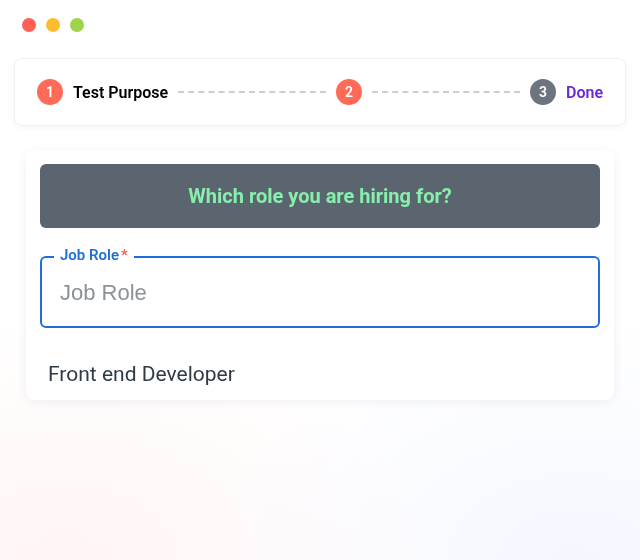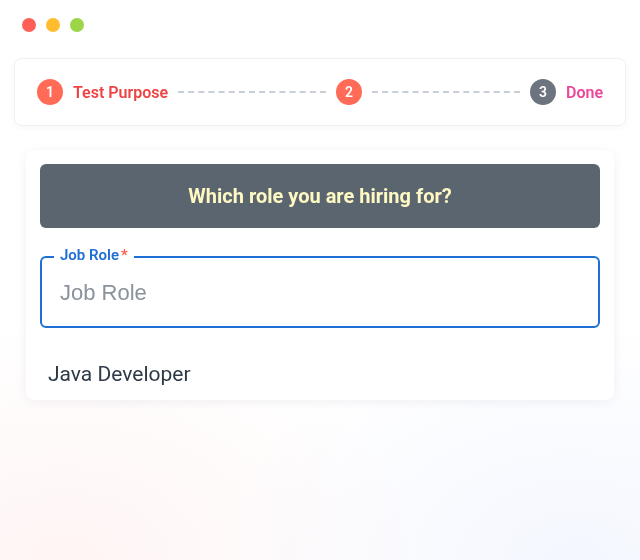--- a/index.html
+++ b/index.html
@@ -46,40 +46,40 @@
     gap: 10px;
     flex-shrink: 0;
   }
   .step-circle {
     width: 26px; height: 26px; border-radius: 50%;
     display: flex; align-items: center; justify-content: center;
     color: #fff; font-weight: 600; font-size: 14px;
   }
   .step-active  .step-circle { background: #ff6b57; }
   .step-done    .step-circle { background: #6c747f; }
-  .step-active .step-label { color: #ef4444; font-weight: 600; }
-  .step-done   .step-label { color: #ec4899; font-weight: 600; }
+  .step-active .step-label { color: #000000; font-weight: 600; }
+  .step-done   .step-label { color: #6d28d9; font-weight: 600; }
   .step-label { font-size: 16px; }
   .step-connector {
     flex: 1;
     border-top: 2px dashed #c8ced6;
     height: 0;
   }
 
   .card {
     margin: 24px 26px 0 26px;
     background: #ffffff;
     border-radius: 8px;
     box-shadow: 0 2px 12px rgba(30,40,60,0.06);
     overflow: hidden;
     padding: 14px 14px 0 14px;
   }
   .card-header {
     background: #5b6570;
-    color: #fef9c3;
+    color: #86efac;
     text-align: center;
     font-size: 20px;
     font-weight: 700;
     padding: 20px 12px;
     border-radius: 6px;
   }
   .field-wrap {
     position: relative;
     margin: 28px 0 16px 0;
   }
@@ -146,17 +146,17 @@
     <div class="card-header">Which role you are hiring for?</div>
 
     <div class="field-wrap">
       <div class="field-legend">
         <span>Job Role</span><span class="req-star">*</span>
       </div>
       <input class="field-input" type="text" placeholder="Job Role" style="">
     </div>
 
     <div class="options">
-      <div class="option">Java Developer</div>
+      <div class="option">Front end Developer</div>
     </div>
   </div>
 
 </div>
 
 </body></html>

